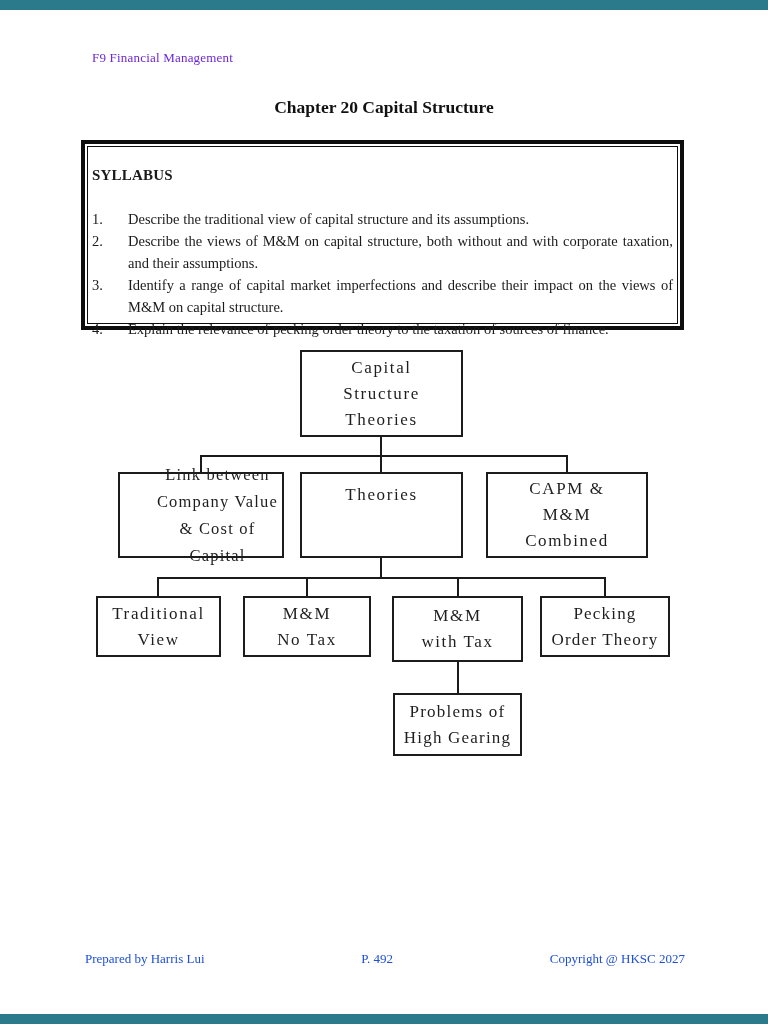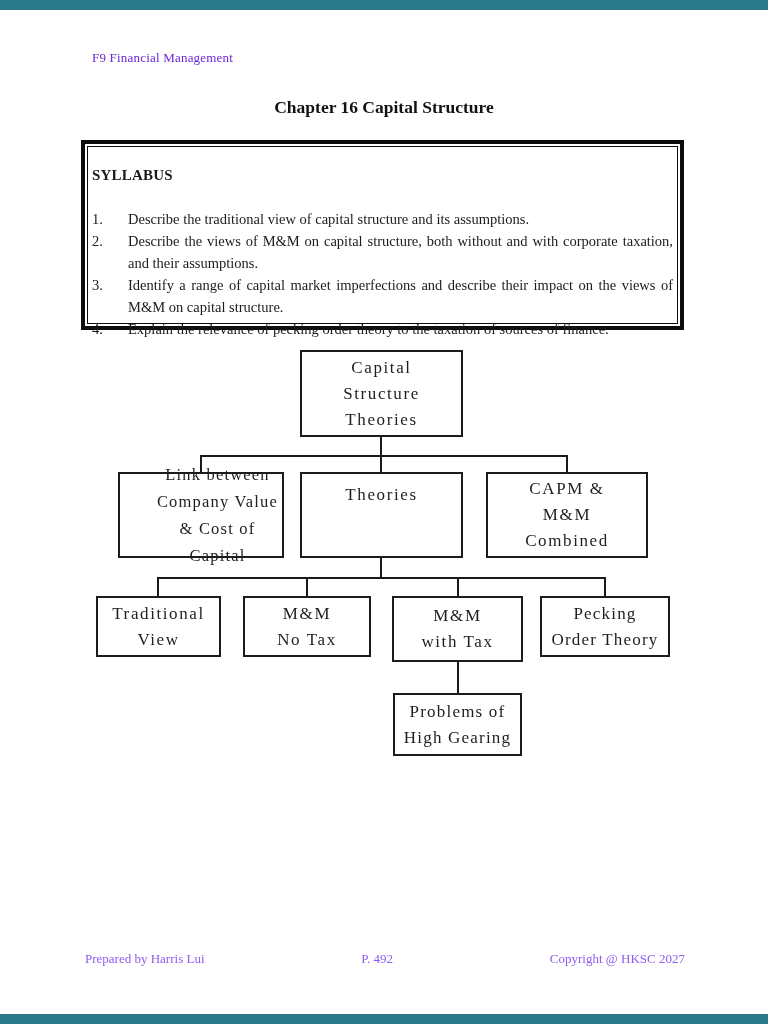--- a/index.html
+++ b/index.html
@@ -48,33 +48,33 @@
     text-align: center; font-size: 17px; letter-spacing: 1.6px;
     line-height: 26px; color: #1e1e1e;
   }
   .prelines { white-space: pre-line; }
   .cbox.top-align { align-items: flex-start; padding-top: 8px; }
   .cline { position: absolute; background: #1a1a1a; }
 
   .doc-footer {
     position: absolute; left: 85px; top: 951px; width: 600px;
     display: flex; justify-content: space-between;
-    font-size: 13px; color: #8b5cf6;
+    font-size: 13px; color: #1d4ed8;
   }
 </style>
 </head>
 <body>
 
 <div class="page">
 
   <div class="viewer-strip top" style="background: rgb(43, 122, 140);"></div>
 
   <div class="doc-header">F9 Financial Management</div>
 
-  <div class="doc-title">Chapter 16 Capital Structure</div>
+  <div class="doc-title">Chapter 20 Capital Structure</div>
 
   <div class="syllabus-outer">
     <div class="syllabus-inner">
       <div class="syllabus-heading">SYLLABUS</div>
       <div class="syllabus-item">
         <span class="num">1.</span>
         <span class="txt">Describe the traditional view of capital structure and its assumptions.</span>
       </div>
       <div class="syllabus-item">
         <span class="num">2.</span>

